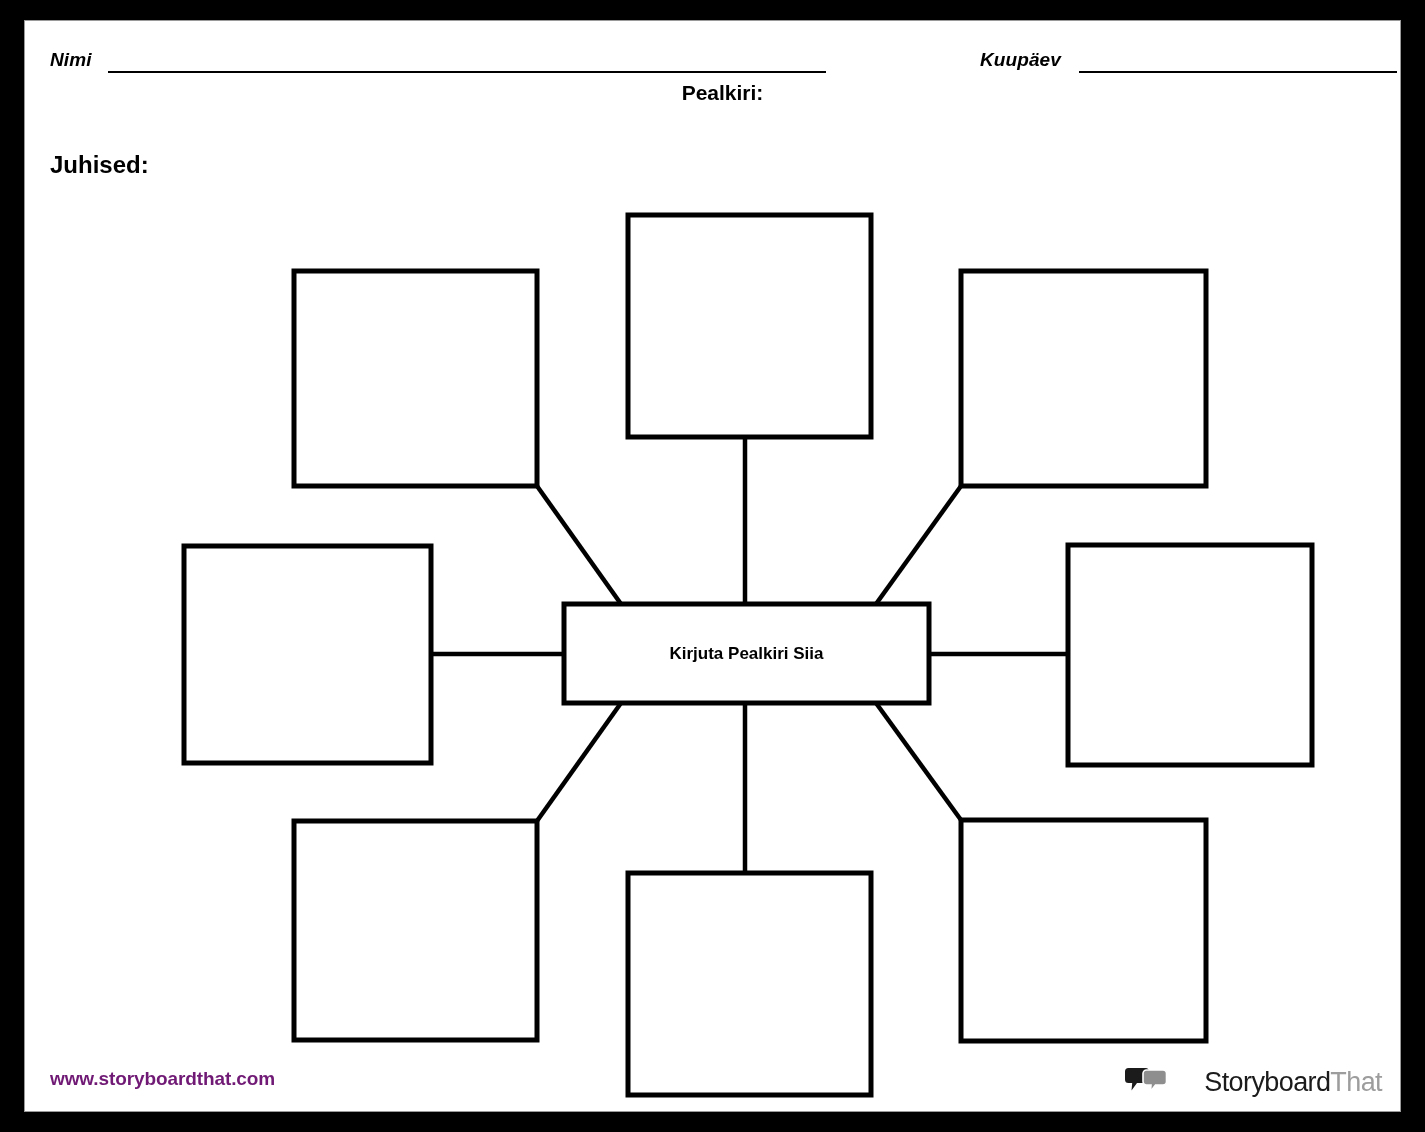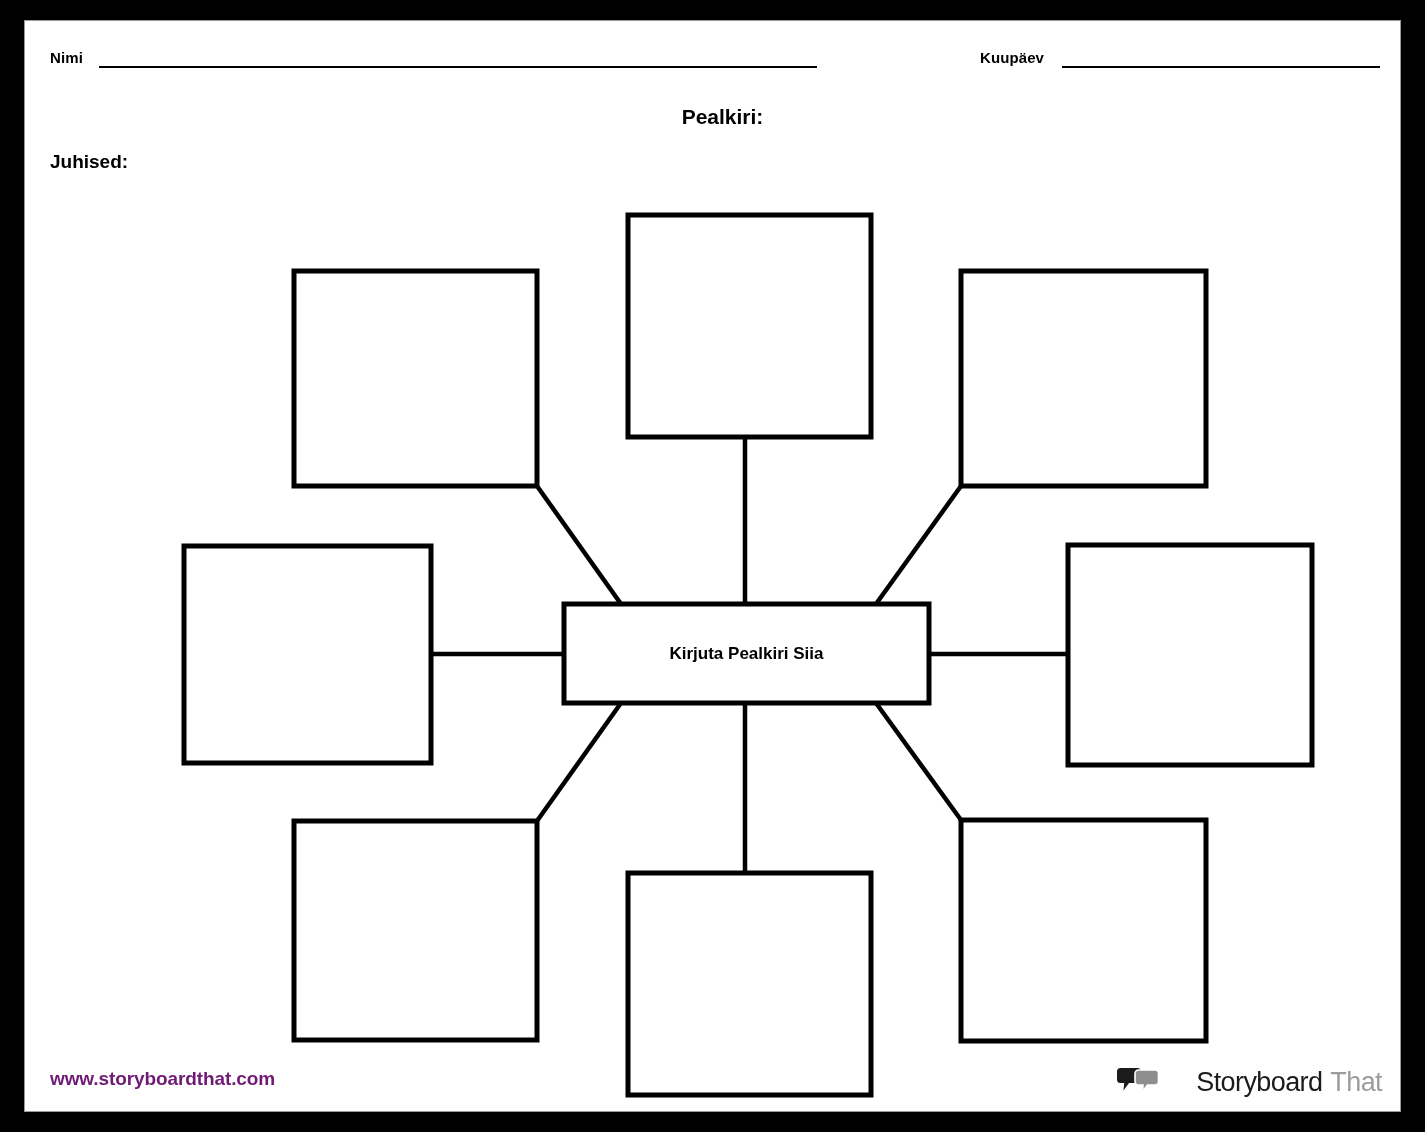--- a/index.html
+++ b/index.html
@@ -35,56 +35,57 @@
     overflow: hidden;
   }
 
   
   .field-row {
     position: absolute;
     display: flex;
     align-items: flex-end;
   }
   .field-label {
-    font-size: 15px;
+    font-size: 19px;
     font-weight: 700;
     color: #000000;
     letter-spacing: .1px;
     white-space: nowrap;
     padding-bottom: 2px;
+    font-style: italic;
   }
   .field-line {
     border-bottom: 2.4px solid #000000;
     height: 1px;
   }
 
   #name-row  { left: 25px;  top: 28px; }
   #name-row .field-line  { width: 718px; margin-left: 16px; }
 
   #date-row  { left: 955px; top: 28px; }
   #date-row .field-line  { width: 318px; margin-left: 18px; }
 
   .sheet-title {
     position: absolute;
     left: 0;
-    top: 84px;
+    top: 60px;
     width: 1377px;
     text-align: center;
     font-size: 21px;
     font-weight: 700;
     color: #000000;
     padding-left: 18px;
     box-sizing: border-box;
   }
 
   .directions-label {
     position: absolute;
     left: 25px;
     top: 130px;
-    font-size: 19px;
+    font-size: 24px;
     font-weight: 700;
     color: #000000;
   }
 
   
   .diagram {
     position: absolute;
     left: 0;
     top: 0;
     width: 1377px;
@@ -134,21 +135,21 @@
     display: flex;
     align-items: center;
     gap: 7px;
   }
   .brand-word {
     font-size: 27px;
     letter-spacing: -0.6px;
     line-height: 1;
   }
   .brand-word .brand-a { color: #1b1b1b; margin-left: 30px; }
-  .brand-word .brand-b { color: #9d9d9d; margin-left: 8px; }
+  .brand-word .brand-b { color: #9d9d9d; }
 </style>
 </head>
 <body>
 
 <div class="worksheet-frame">
   <div class="page">
 
     <div class="field-row" id="name-row">
       <span class="field-label">Nimi</span>
       <span class="field-line"></span>

